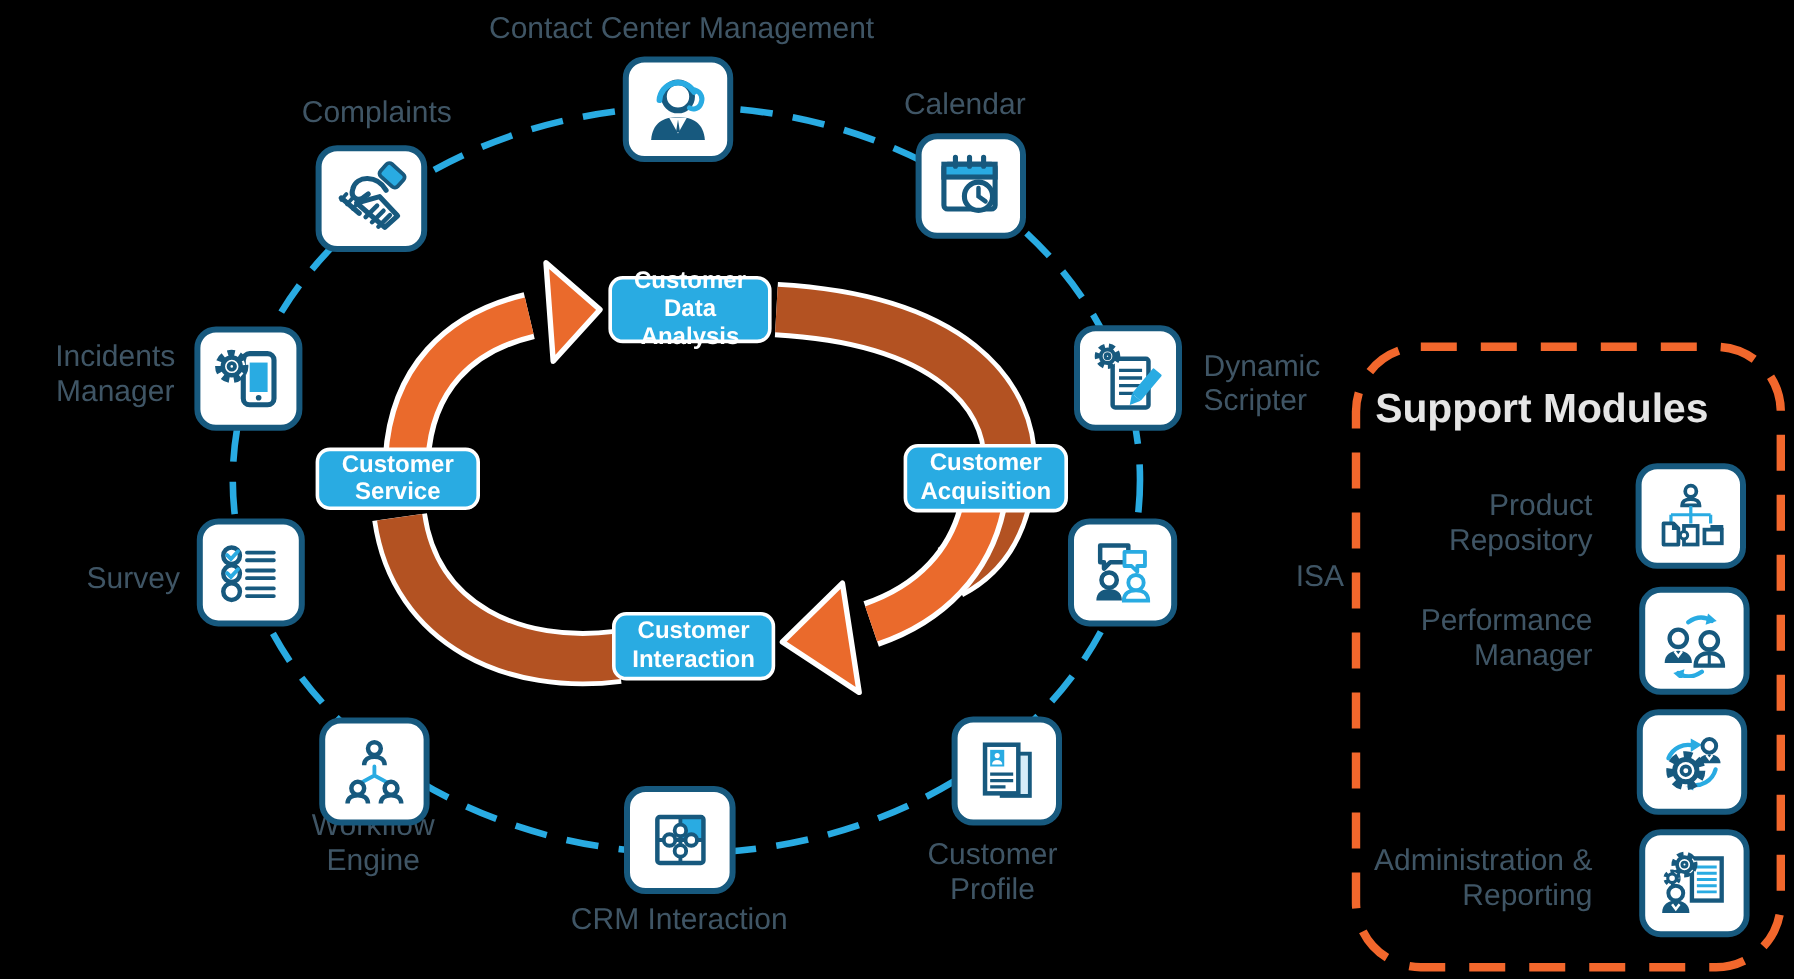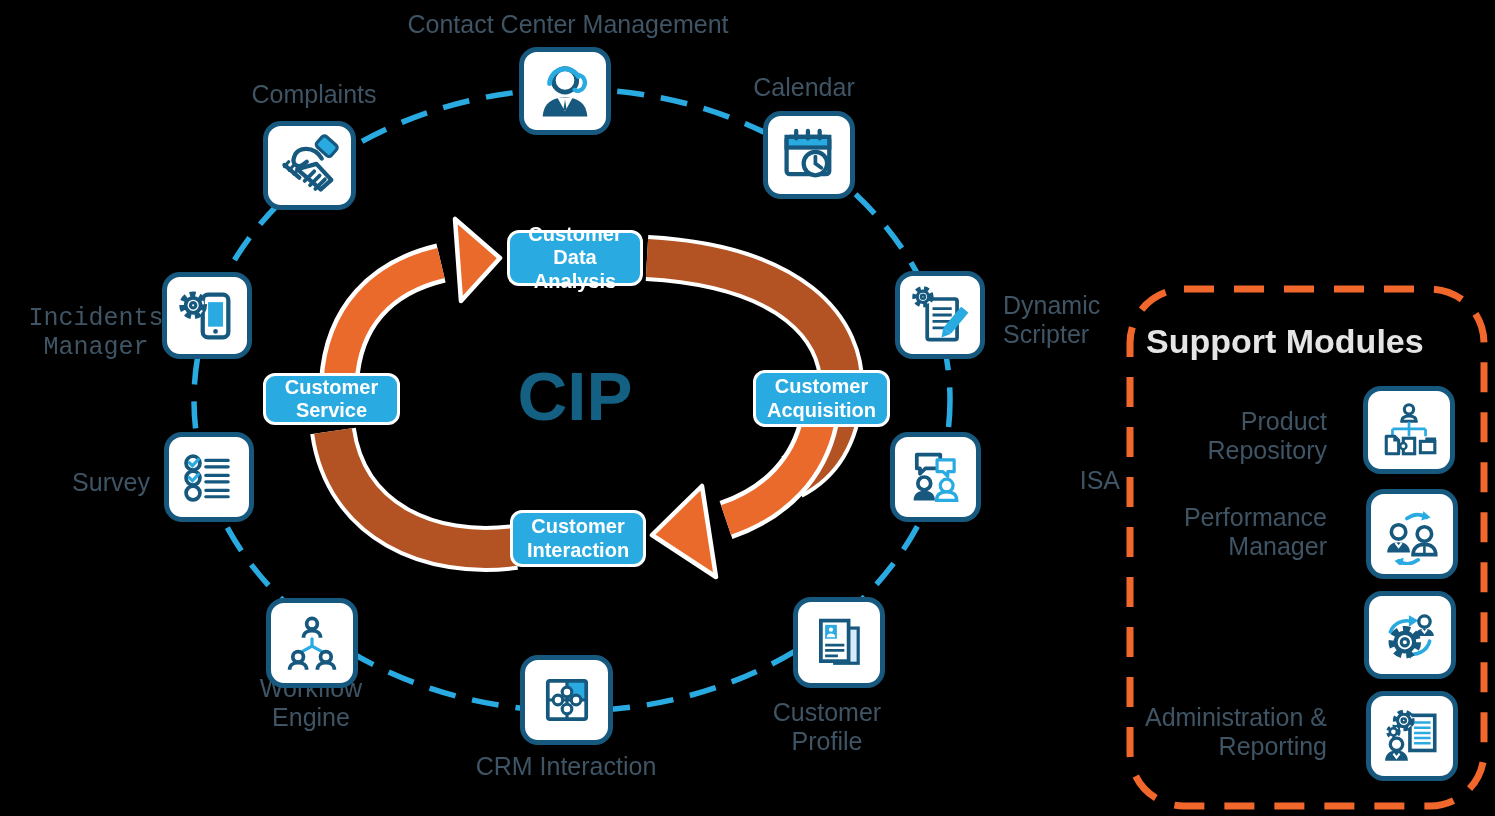--- a/index.html
+++ b/index.html
@@ -34,21 +34,21 @@
   #t-crm{left:520px;top:655px;width:93px;height:90px;}
   #t-profile{left:793px;top:597px;width:92px;height:91px;}
   #t-sup0{left:1363px;top:386px;width:92px;height:88px;}
   #t-sup1{left:1366px;top:489px;width:92px;height:90px;}
   #t-sup2{left:1364px;top:591px;width:92px;height:88px;}
   #t-sup3{left:1366px;top:691px;width:92px;height:90px;}
   
   #l-contact{left:368px;top:10px;width:400px;}
   #l-complaints{left:214px;top:80px;width:200px;}
   #l-calendar{left:709px;top:73px;width:190px;}
-  #l-incidents{left:16px;top:304px;width:160px;font-family:Liberation Mono, monospace;}
+  #l-incidents{left:16px;top:283px;width:160px;}
   #l-scripter{left:1003px;top:291px;width:170px;text-align:left;}
   #l-survey{left:31px;top:468px;width:160px;}
   #l-isa{left:1000px;top:466px;width:120px;text-align:right;}
   #l-workflow{left:226px;top:674px;width:170px;}
   #l-crm{left:441px;top:752px;width:250px;}
   #l-profile{left:742px;top:698px;width:170px;}
   #l-sup0{left:1102px;top:407px;width:225px;}
   #l-sup1{left:1102px;top:503px;width:225px;}
   #l-sup2{left:1102px;top:610px;width:225px;}
   #l-sup3{left:1102px;top:703px;width:225px;}
@@ -85,21 +85,20 @@
       <path d="M819 421 C809 468 776 503 726 520" stroke="#fff" stroke-width="40" fill="none"></path>
       <path d="M819 421 C809 468 776 503 726 520" stroke="#EA6A2C" stroke-width="31" fill="none"></path>
       <polygon points="702,486 716,577 652,535" fill="#EA6A2C" stroke="#fff" stroke-width="4.5" stroke-linejoin="round"></polygon>
     </g>
   </svg>
 
   <svg id="panel-border" width="364" height="528" viewBox="0 0 364 528">
     <rect x="5" y="5" width="354" height="517" rx="54" fill="none" stroke="#F2672C" stroke-width="7" stroke-dasharray="30 20"></rect>
   </svg>
 
-  <div class="cip" id="cip">CIP</div>
 
   <div class="cbox" id="b-analysis">Customer
 Data Analysis</div>
   <div class="cbox" id="b-acquisition">Customer
 Acquisition</div>
   <div class="cbox" id="b-interaction">Customer
 Interaction</div>
   <div class="cbox" id="b-service">Customer
 Service</div>
 

